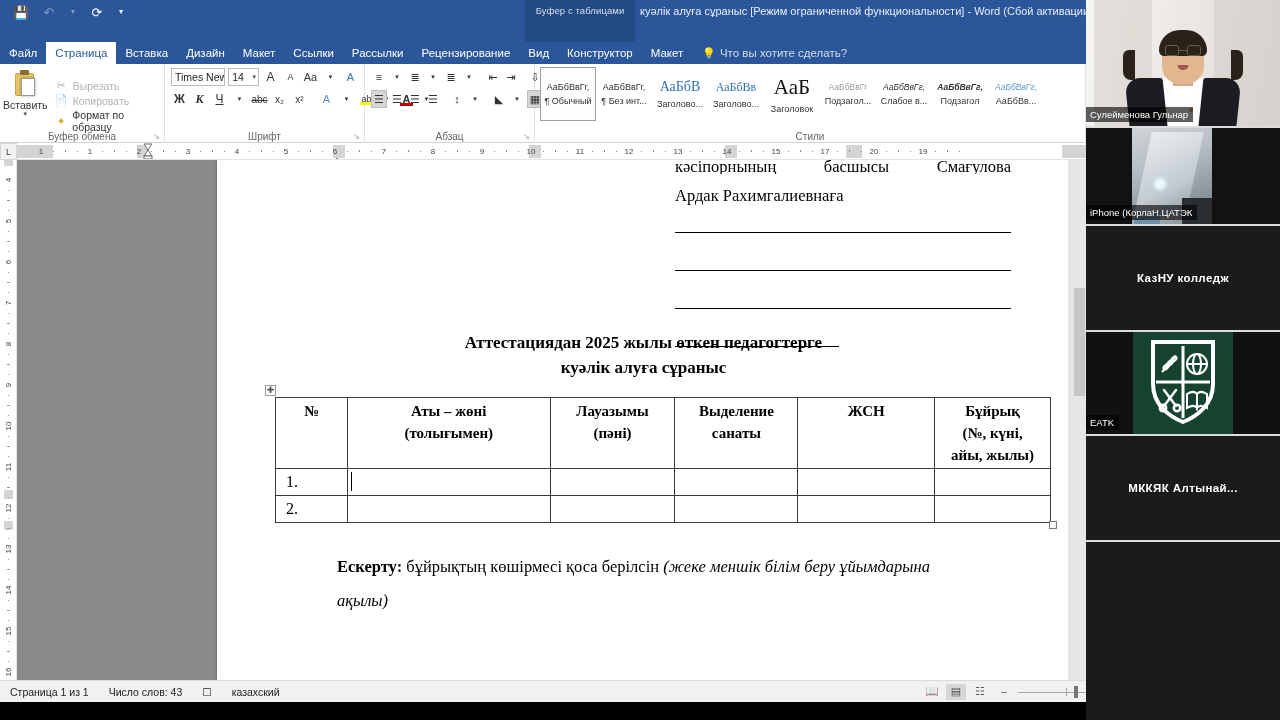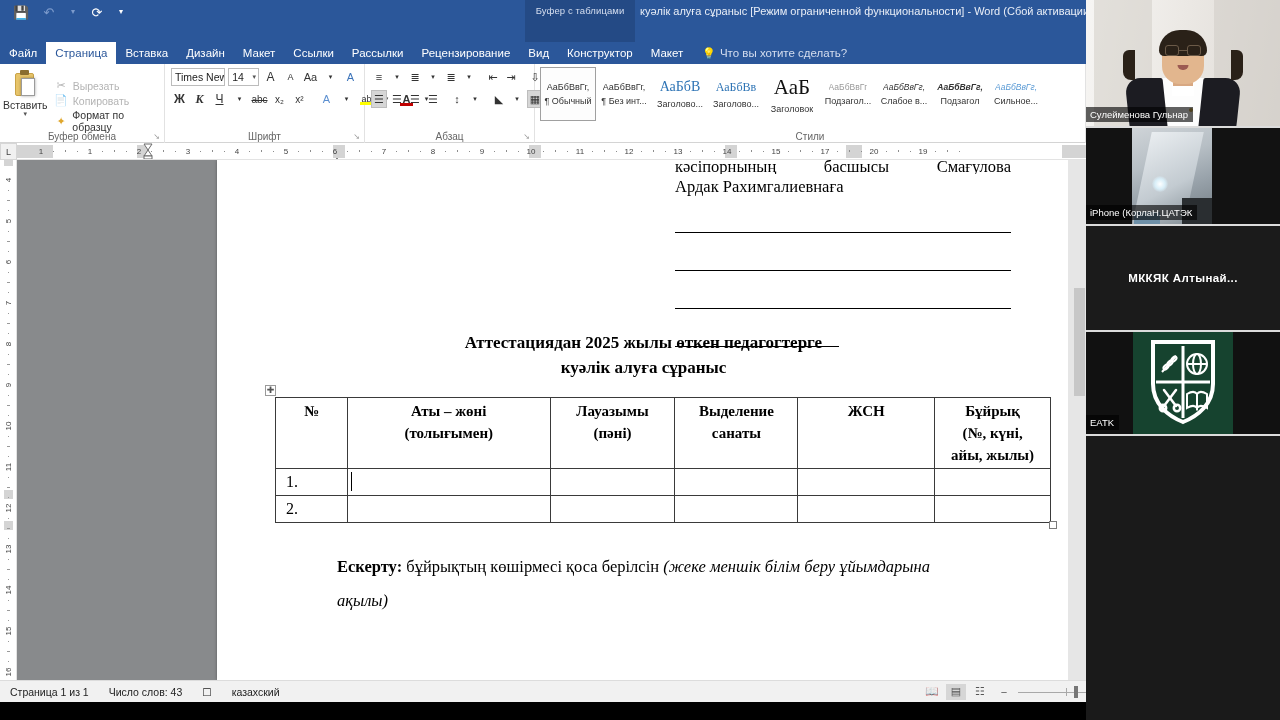--- a/index.html
+++ b/index.html
@@ -184,21 +184,21 @@
   .doc { position:relative; width:100%; height:100%; font-family:"Liberation Serif", serif; color:#000; }
 
   .addr-block {
     position:absolute; left:458px; top:-6px; width:336px;
     font-size:16.5px; line-height:26px; text-align:justify;
   }
   .addr-line1 { overflow:hidden; height:20px; white-space:nowrap;
      display:flex; justify-content:space-between; position:relative; }
   .addr-line1 span { text-decoration: underline; text-decoration-color:#d46a6a;
      text-decoration-style: wavy; text-decoration-skip-ink:none;}
-  .addr-line2 { margin-top:0; }
+  .addr-line2 { margin-top:9px; }
   .ul-line { position:absolute; border-bottom:1.6px solid #000; }
 
   .doc-title {
     position:absolute; left:0; top:170px; width:100%; text-align:center;
     font-size:17px; font-weight:bold; line-height:25px;
   }
 
   
   .tbl-wrap { position:absolute; left:58px; top:237px; width:776px; }
   table.doctbl { border-collapse:collapse; width:776px; font-size:15px; }
@@ -522,21 +522,21 @@
           <div class="stylecard">
             <div class="sc-prev p7">АаБбВвГг,</div>
             <div class="sc-name">Слабое в...</div>
           </div>
           <div class="stylecard">
             <div class="sc-prev p8">АаБбВвГг,</div>
             <div class="sc-name">Подзагол</div>
           </div>
           <div class="stylecard">
             <div class="sc-prev p9">АаБбВвГг,</div>
-            <div class="sc-name">Сильное...</div>
+            <div class="sc-name">АаБбВв...</div>
           </div>
         </div>
         <div class="rglabel">Стили</div>
       </div>
     </div>
 
     <div class="hruler">
       <div class="hr-track" id="hrtrack">
           <div class="hr-white" style="left: 36px; width: 84px;"></div>
           <div class="hr-white" style="left: 132px; width: 184px;"></div>
@@ -832,23 +832,22 @@
 
     <div class="vtile cam2">
       <div class="ph-inner"></div>
       <div class="ph-beam"></div>
       <div class="ph-light"></div>
       <div class="ph-dark"></div>
       <div class="ph-blue"></div>
       <div class="vname">iPhone (КорлаН.ЦАТЭК</div>
     </div>
 
-
-    <div class="vtile cam4">
-      <div class="vcenter-name">МККЯК  Алтынай...</div>
+    <div class="vtile cam3">
+      <div class="vcenter-name">КазНУ  колледж</div>
     </div>
 
     <div class="vtile cam5">
       <div class="emblem-bg"></div>
       <div class="shield">
         <svg width="70" height="88" viewBox="0 0 70 88">
           <path d="M5 4 H65 V46 C65 66 50 78 35 84 C20 78 5 66 5 46 Z" fill="none" stroke="#ffffff" stroke-width="4"></path>
           <line x1="35" y1="8" x2="35" y2="80" stroke="#ffffff" stroke-width="3"></line>
           <line x1="8" y1="44" x2="62" y2="44" stroke="#ffffff" stroke-width="3"></line>
 
@@ -874,16 +873,20 @@
 
           <g stroke="#ffffff" stroke-width="2" fill="none">
             <path d="M39 56 C44 53 47 53 49 56 L49 70 C47 67 44 67 39 70 Z"></path>
             <path d="M59 56 C54 53 51 53 49 56 L49 70 C51 67 54 67 59 70 Z"></path>
           </g>
         </svg>
       </div>
       <div class="vname">EATK</div>
     </div>
 
+    <div class="vtile cam4">
+      <div class="vcenter-name">МККЯК  Алтынай...</div>
+    </div>
+
     <div class="bottomfill"></div>
   </div>
 
 </div>
 
 </body></html>

